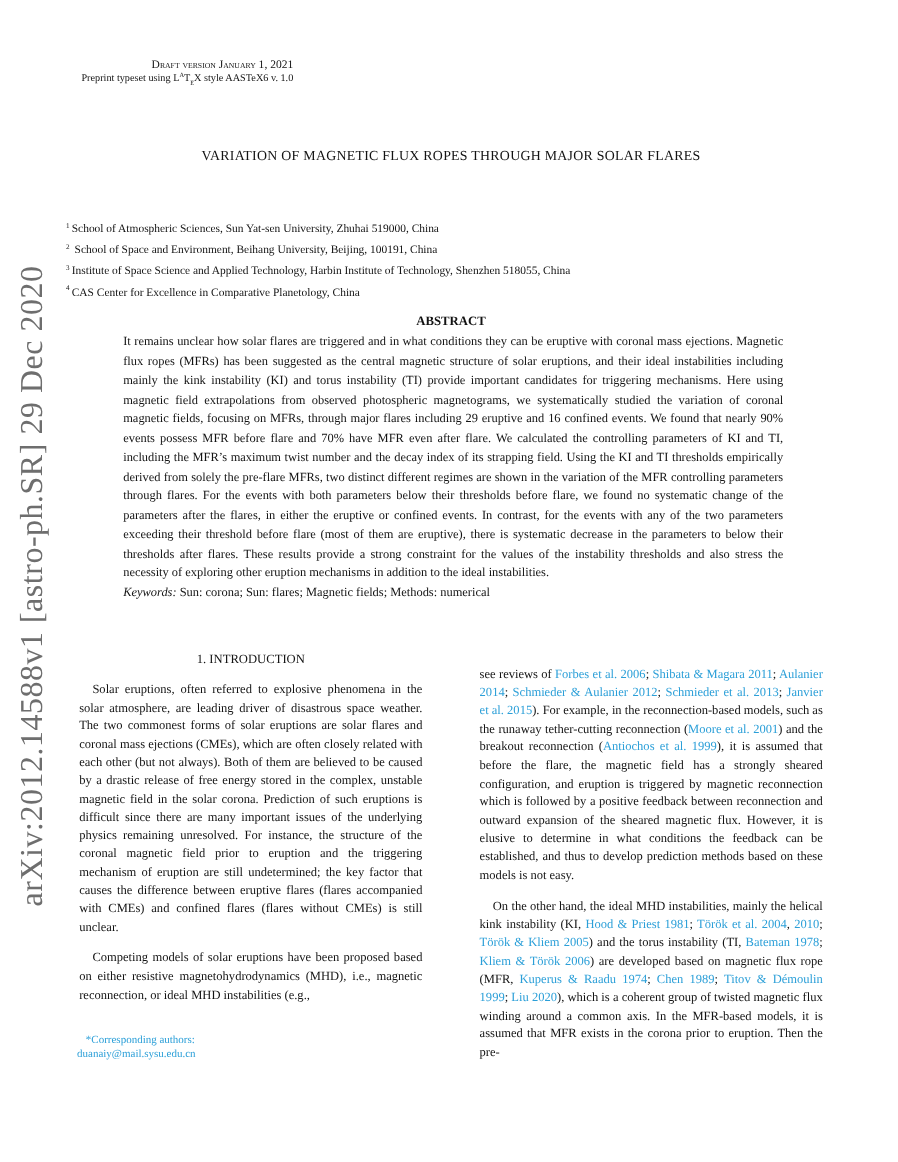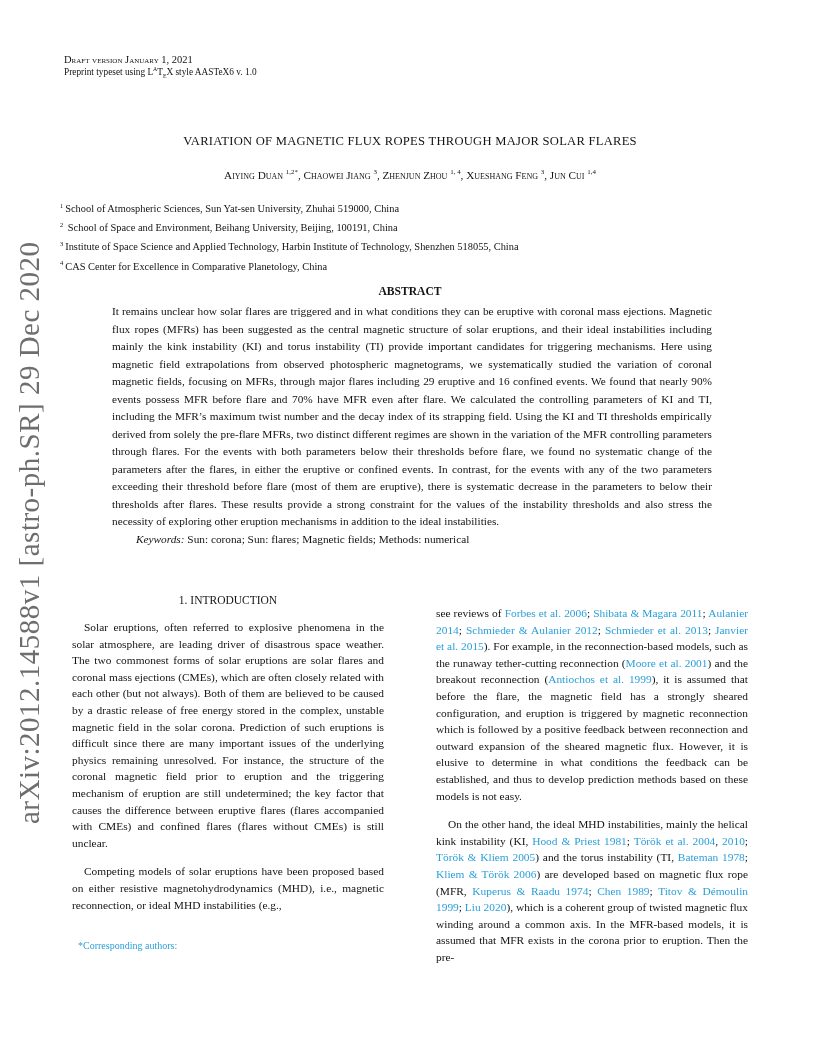--- a/index.html
+++ b/index.html
@@ -3,33 +3,33 @@
 <meta charset="utf-8">
 <style>
   :root { --link:#2b9fd8; --sidebar:#6e6e6e; }
   * { box-sizing: border-box; }
   body { margin:0; background:#ffffff; }
   .page {
     position:relative; width:816px; height:1056px; margin:0 auto;
     background:#fff; font-family:"Liberation Serif", serif; color:#131313;
     overflow:hidden;
   }
-  .it { font-style: italic; margin-left: 24px; }
+  .it { font-style: italic; }
   .cite { color: var(--link); }
   sup { font-size:0.62em; line-height:0; vertical-align:super; }
   sub { font-size:0.62em; line-height:0; vertical-align:sub; }
 
   .arxiv-side {
     position:absolute; left:13px; top:196px; height:628px;
     writing-mode:vertical-rl; transform:rotate(180deg);
     font-size:29px; color:var(--sidebar); white-space:nowrap;
     letter-spacing:0.5px;
   }
 
-  .hdr { position:absolute; left:64px; top:54px; }
+  .hdr { position:absolute; left:74px; top:54px;text-align:right; }
   .hdr-line1 { font-variant:small-caps; font-size:10.5px; line-height:12px; }
   .hdr-line2 { font-size:9.3px; line-height:12px; }
 
   .title {
     position:absolute; left:60px; top:134px; width:700px;
     text-align:center; font-size:12.6px; letter-spacing:0.25px;
   }
   .authors {
     position:absolute; left:60px; top:169px; width:700px;
     text-align:center; font-variant:small-caps; font-size:11.2px;
@@ -68,21 +68,20 @@
 
   <div class="arxiv-side">arXiv:2012.14588v1  [astro-ph.SR]  29 Dec 2020</div>
 
   <div class="hdr">
     <div class="hdr-line1">Draft version January 1, 2021</div>
     <div class="hdr-line2"><span>Preprint typeset using L</span><sup>A</sup><span>T</span><sub>E</sub><span>X style AASTeX6 v. 1.0</span></div>
   </div>
 
   <div class="title">VARIATION OF MAGNETIC FLUX ROPES THROUGH MAJOR SOLAR FLARES</div>
 
-  <div class="authors"><span>Aiying Duan </span><sup>1,2*</sup><span>, Chaowei Jiang </span><sup>3</sup><span>, Zhenjun Zhou </span><sup>1, 4</sup><span>, Xueshang Feng </span><sup>3</sup><span>, Jun Cui </span><sup>1,4</sup></div>
 
   <div class="affils">
     <div class="affil"><sup>1</sup><span>School of Atmospheric Sciences, Sun Yat-sen University, Zhuhai 519000, China</span></div>
     <div class="affil"><sup>2</sup><span> School of Space and Environment, Beihang University, Beijing, 100191, China</span></div>
     <div class="affil"><sup>3</sup><span>Institute of Space Science and Applied Technology, Harbin Institute of Technology, Shenzhen 518055, China</span></div>
     <div class="affil"><sup>4</sup><span>CAS Center for Excellence in Comparative Planetology, China</span></div>
   </div>
 
   <div class="abs-head">ABSTRACT</div>
 
@@ -97,15 +96,16 @@
     <p>Competing models of solar eruptions have been proposed based on either resistive magnetohydrodynamics (MHD), i.e., magnetic reconnection, or ideal MHD instabilities  (e.g.,</p>
   </div>
 
   <div class="col col-right">
     <p class="noindent"><span>see reviews of </span><span class="cite">Forbes et al. 2006</span><span>; </span><span class="cite">Shibata &amp; Magara 2011</span><span>; </span><span class="cite">Aulanier 2014</span><span>; </span><span class="cite">Schmieder &amp; Aulanier 2012</span><span>; </span><span class="cite">Schmieder et al. 2013</span><span>; </span><span class="cite">Janvier et al. 2015</span><span>).  For example, in the reconnection-based models, such as the runaway tether-cutting reconnection (</span><span class="cite">Moore et al. 2001</span><span>) and the breakout reconnection (</span><span class="cite">Antiochos et al. 1999</span><span>), it is assumed that before the flare, the magnetic field has a strongly sheared configuration, and eruption is triggered by magnetic reconnection which is followed by a positive feedback between reconnection and outward expansion of the sheared magnetic flux.  However, it is elusive to determine in what conditions the feedback can be established, and thus to develop prediction methods based on these models is not easy.</span></p>
     <p><span>On the other hand, the ideal MHD instabilities, mainly the helical kink instability (KI, </span><span class="cite">Hood &amp; Priest 1981</span><span>; </span><span class="cite">Török et al. 2004</span><span>, </span><span class="cite">2010</span><span>; </span><span class="cite">Török &amp; Kliem 2005</span><span>) and the torus instability (TI, </span><span class="cite">Bateman 1978</span><span>; </span><span class="cite">Kliem &amp; Török 2006</span><span>) are developed based on magnetic flux rope (MFR, </span><span class="cite">Kuperus &amp; Raadu 1974</span><span>; </span><span class="cite">Chen 1989</span><span>; </span><span class="cite">Titov &amp; Démoulin 1999</span><span>; </span><span class="cite">Liu 2020</span><span>), which is a coherent group of twisted magnetic flux winding around a common axis. In the MFR-based models, it is assumed that MFR exists in the corona prior to eruption.  Then the pre-</span></p>
   </div>
 
   <div class="footnote">
     <div class="fn1">*Corresponding authors:</div>
+    <div>duanaiy@mail.sysu.edu.cn</div>
   </div>
 
 </div>
 
 </body></html>

